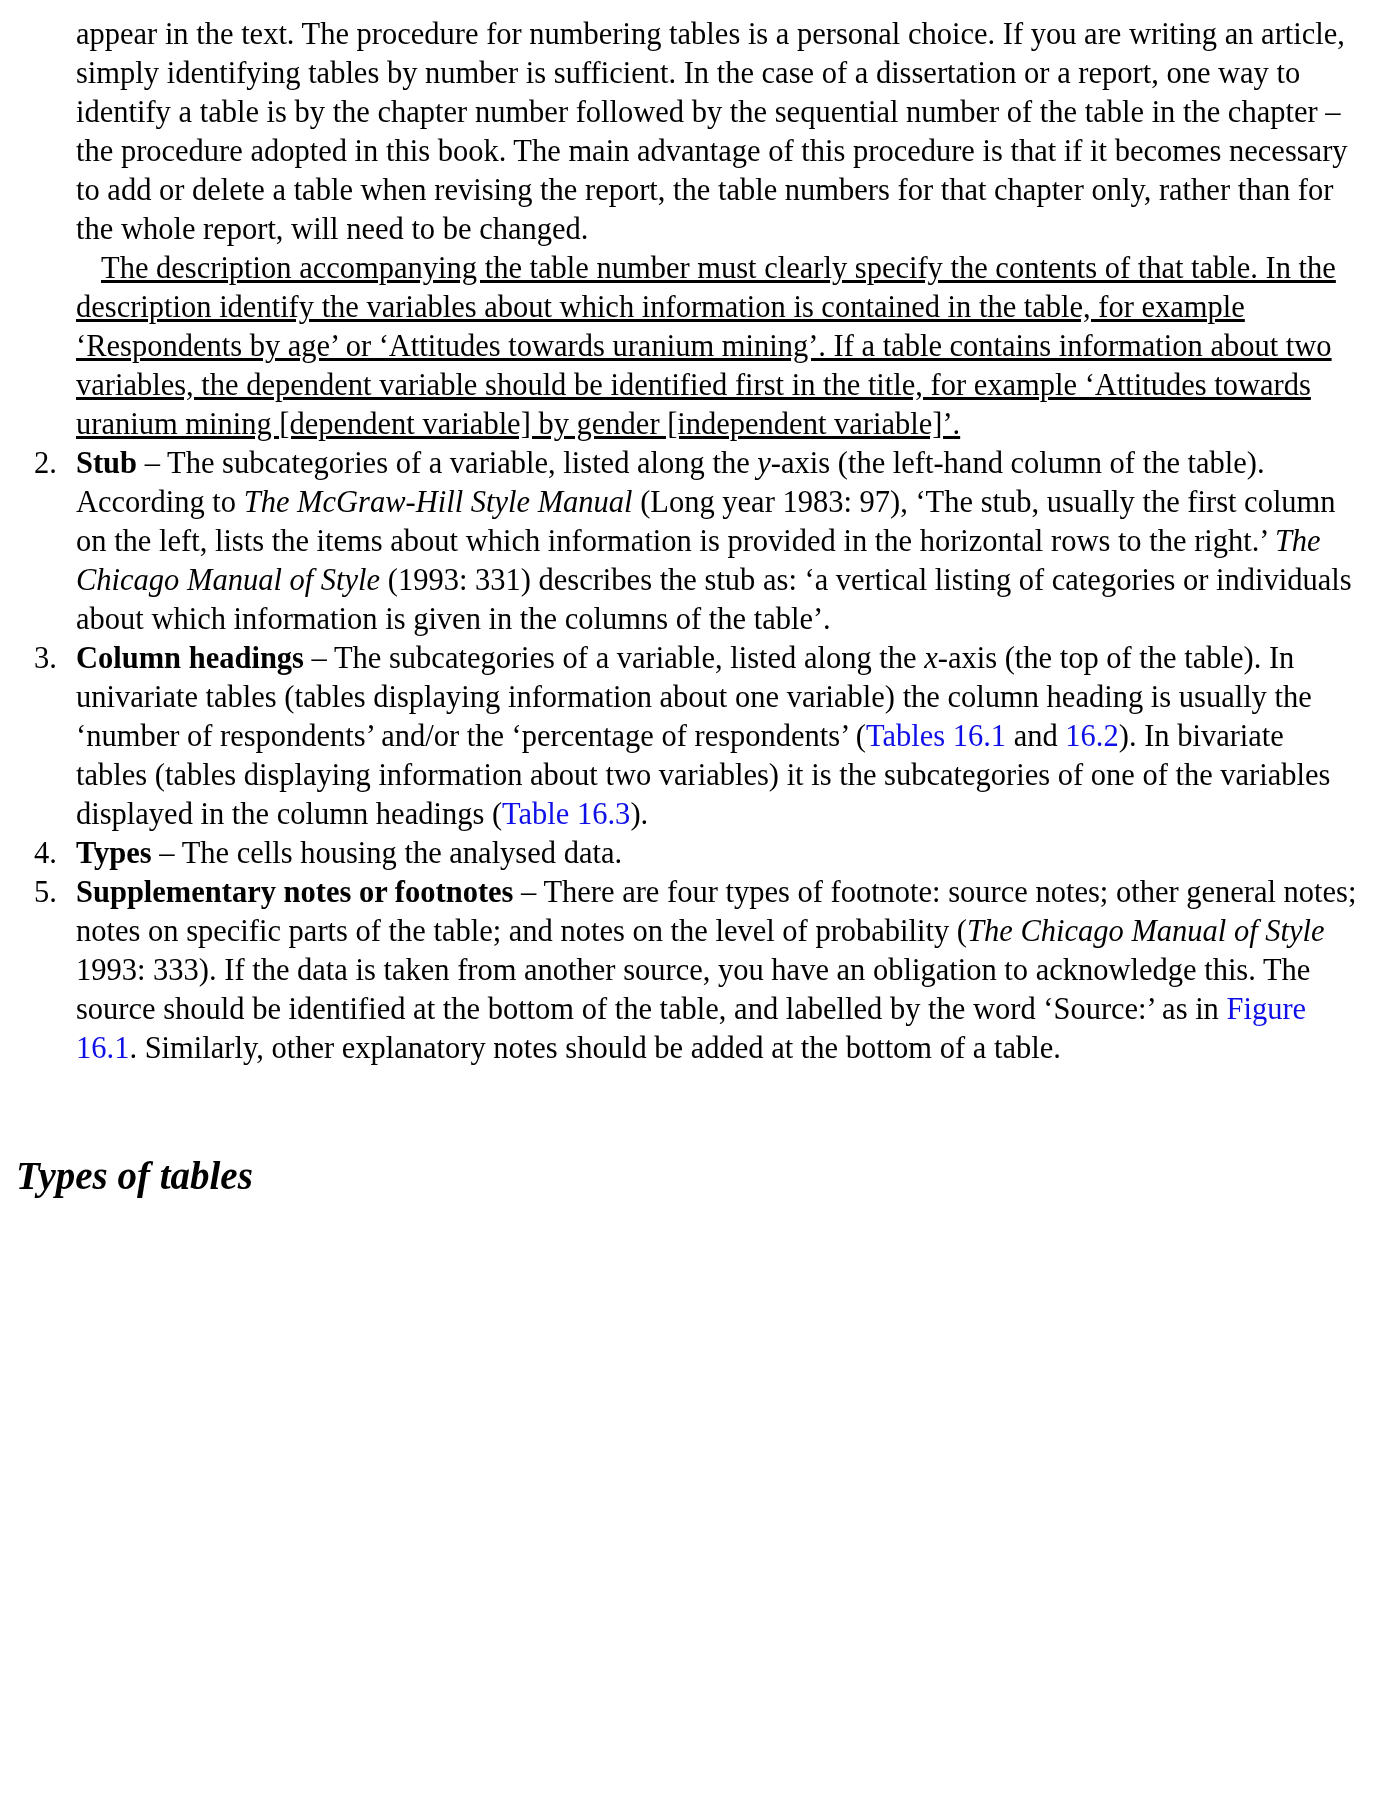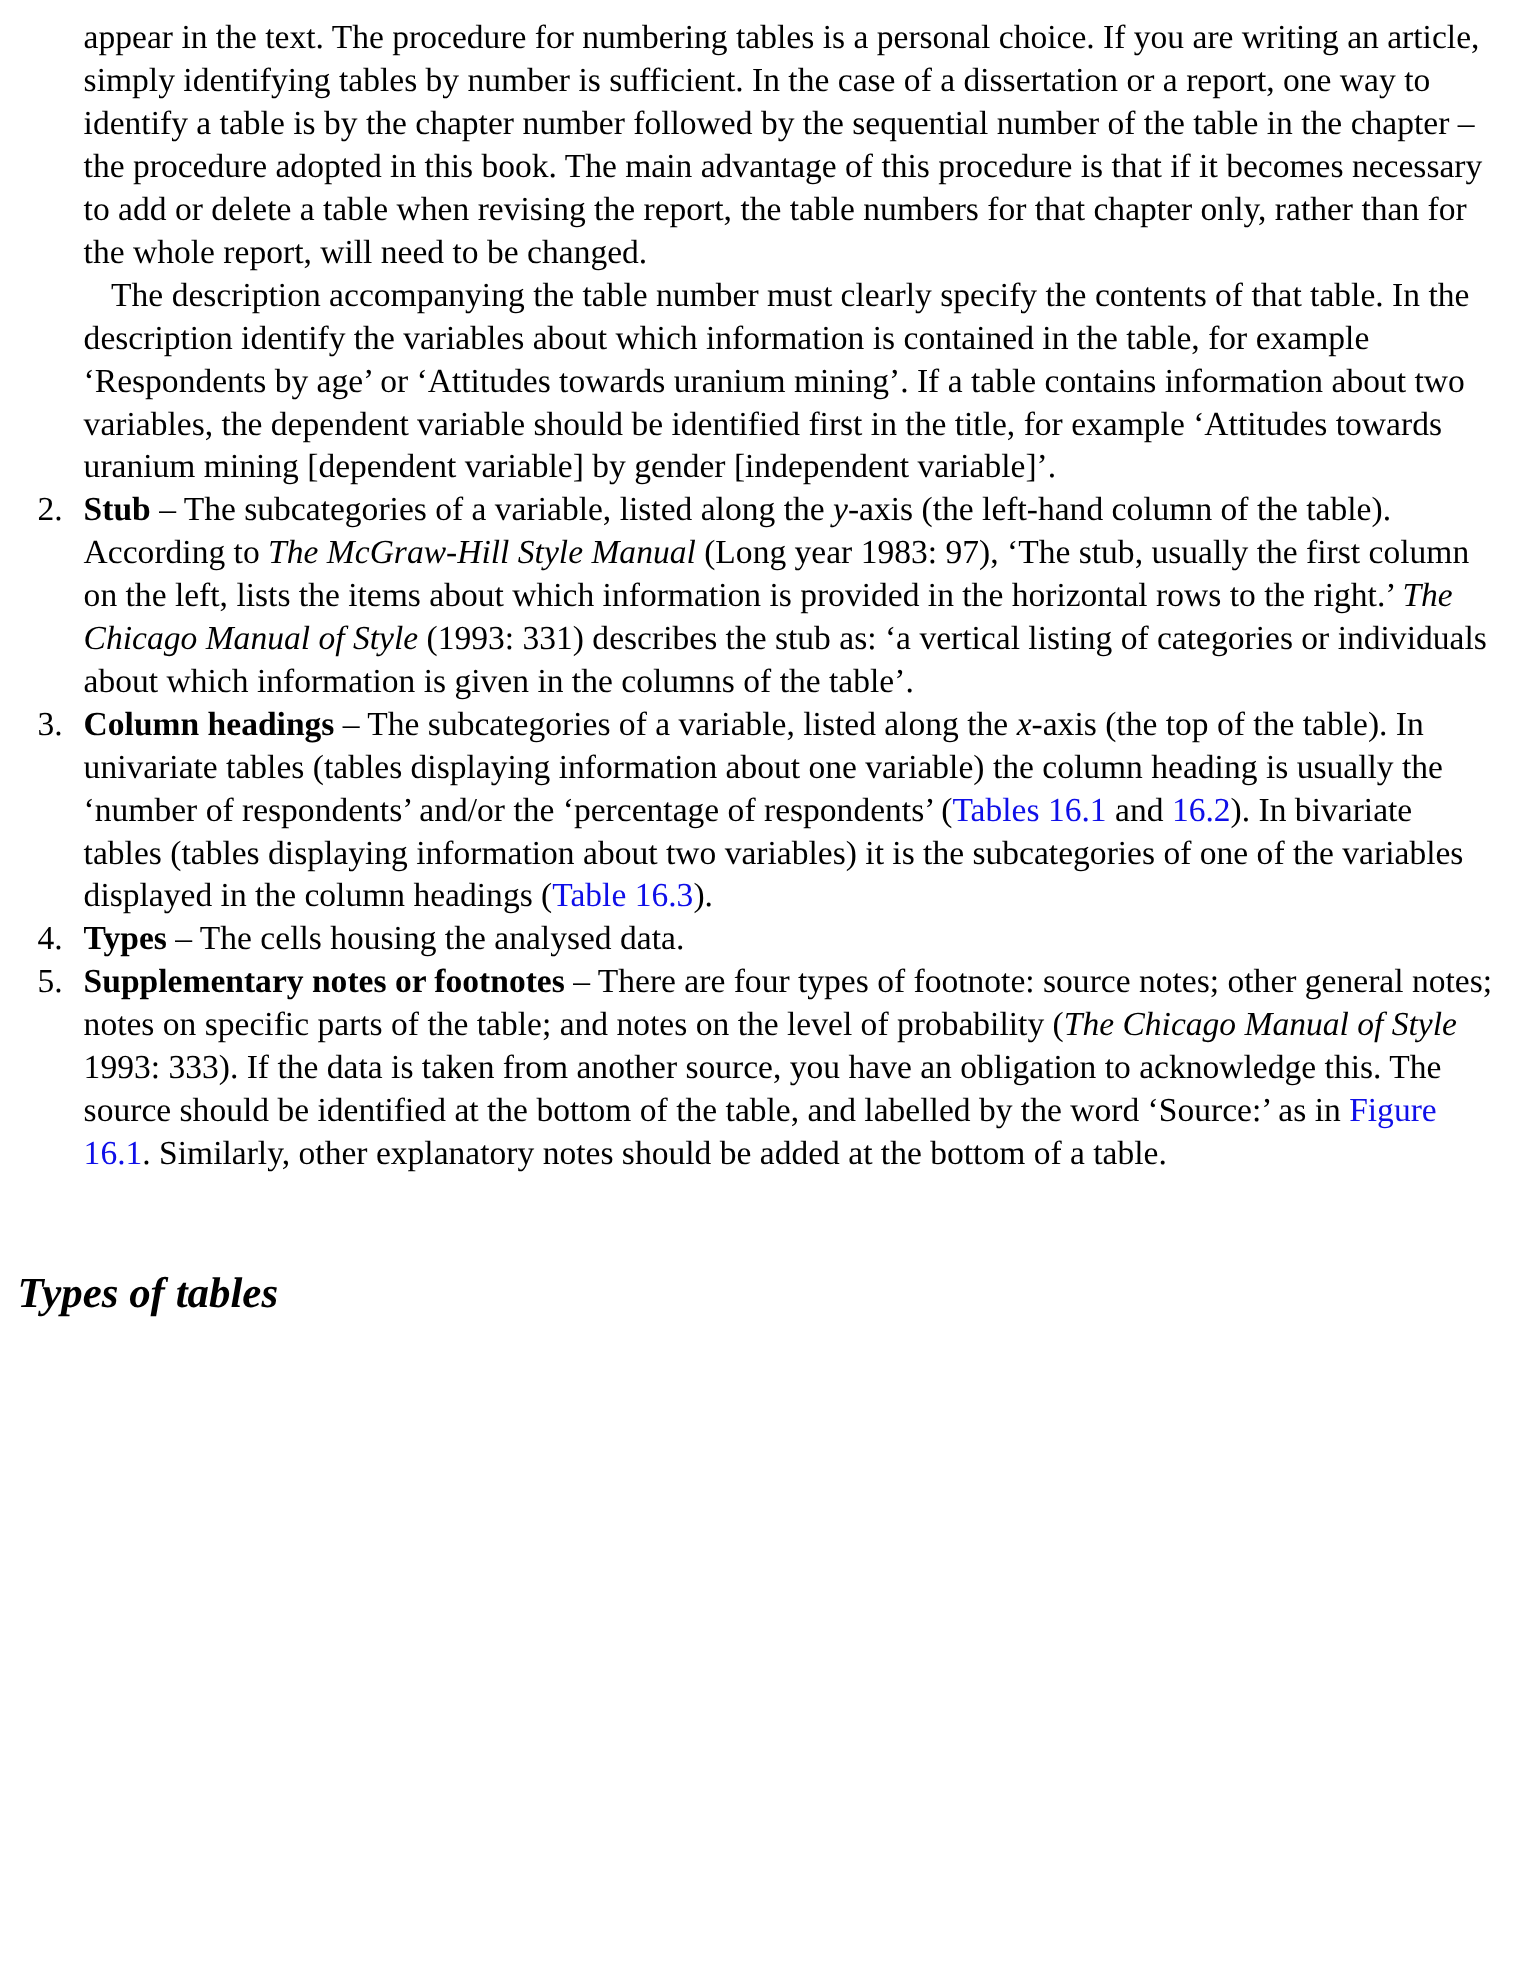--- a/index.html
+++ b/index.html
@@ -24,21 +24,21 @@
     font-family: "Liberation Serif", "DejaVu Serif", serif;
   }
   
   .main {
     padding: 15px 30px 0 76px;
     font-size: 30.5px;
     line-height: 39px;
     text-align: left;
   }
   .main p { margin: 0; }
-  .indent { text-indent: 25px; }
+  .indent { text-indent: 25px; text-decoration: underline; }
   .li { position: relative; }
   .li .num {
     position: absolute;
     left: -42px;
     top: 0;
     white-space: nowrap;
   }
   .b { font-weight: bold; margin-top: 34px; }
   .i { font-style: italic; }
   a.lnk {

